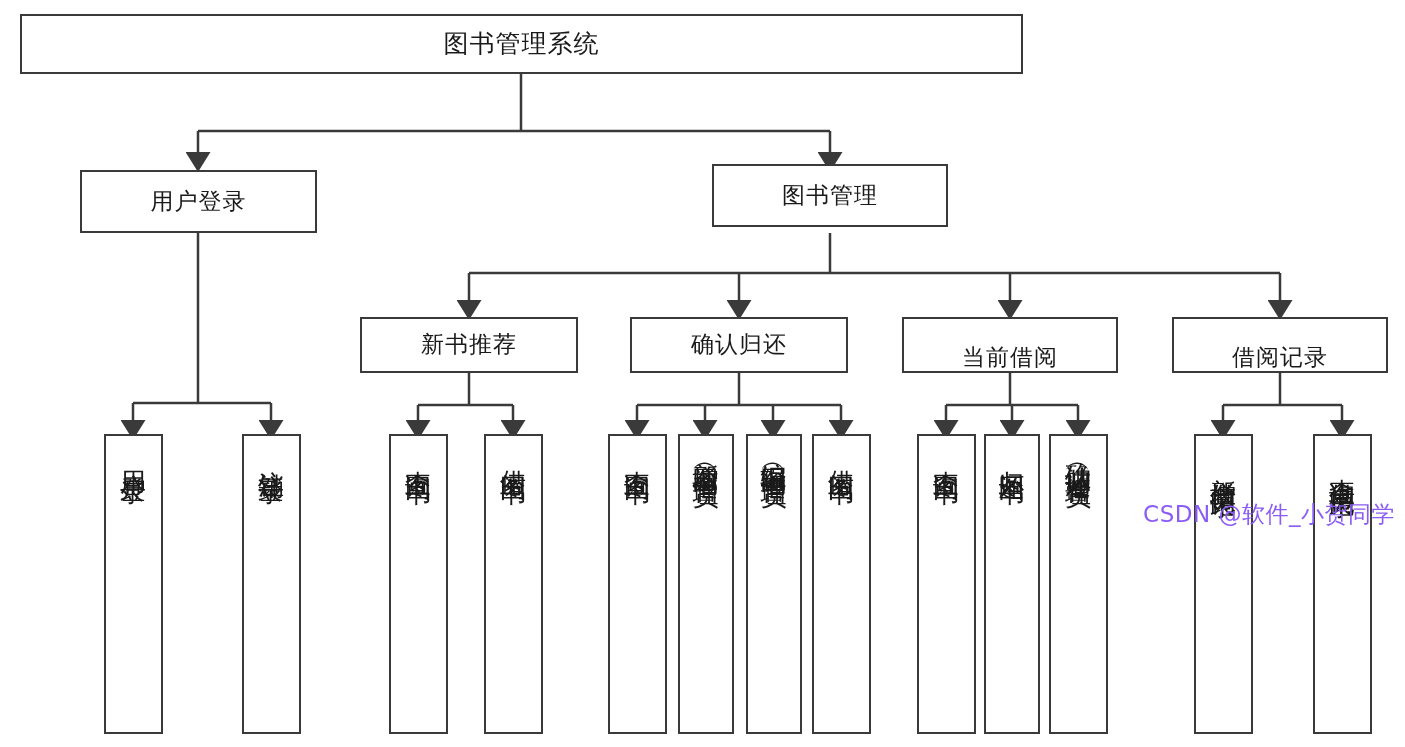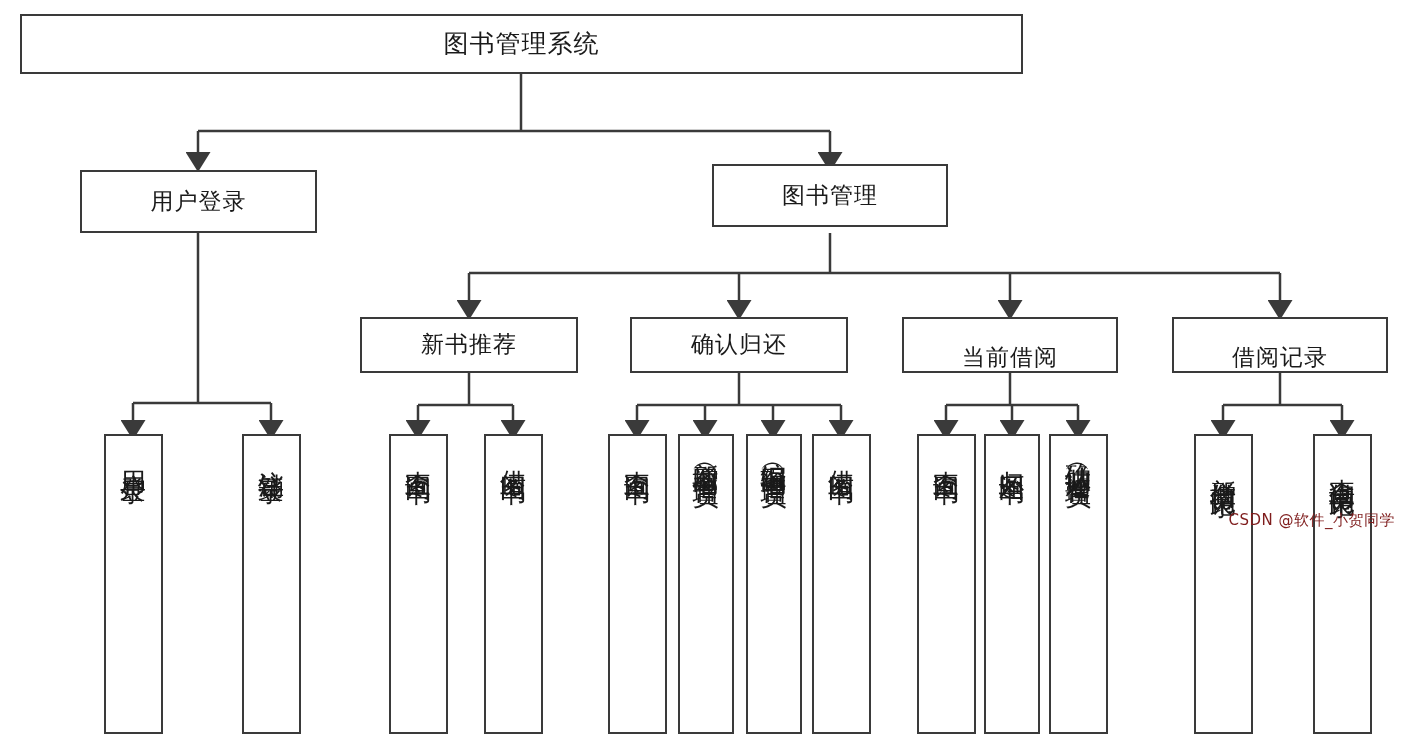--- a/index.html
+++ b/index.html
@@ -39,22 +39,22 @@
     text-orientation:upright;
     font-size:26px;
     letter-spacing:3px;
     line-height:1;
     white-space:pre;
   }
   .watermark{
     position:absolute;
     right:10px;
     bottom:6px;
-    font-size:15px;
-    color:#7f1d1d;
+    font-size:23px;
+    color:#8b5cf6;
     letter-spacing:0.5px;
     white-space:nowrap;
     user-select:none;
   }
 </style>
 </head>
 <body>
 
 <div id="canvas">
 

